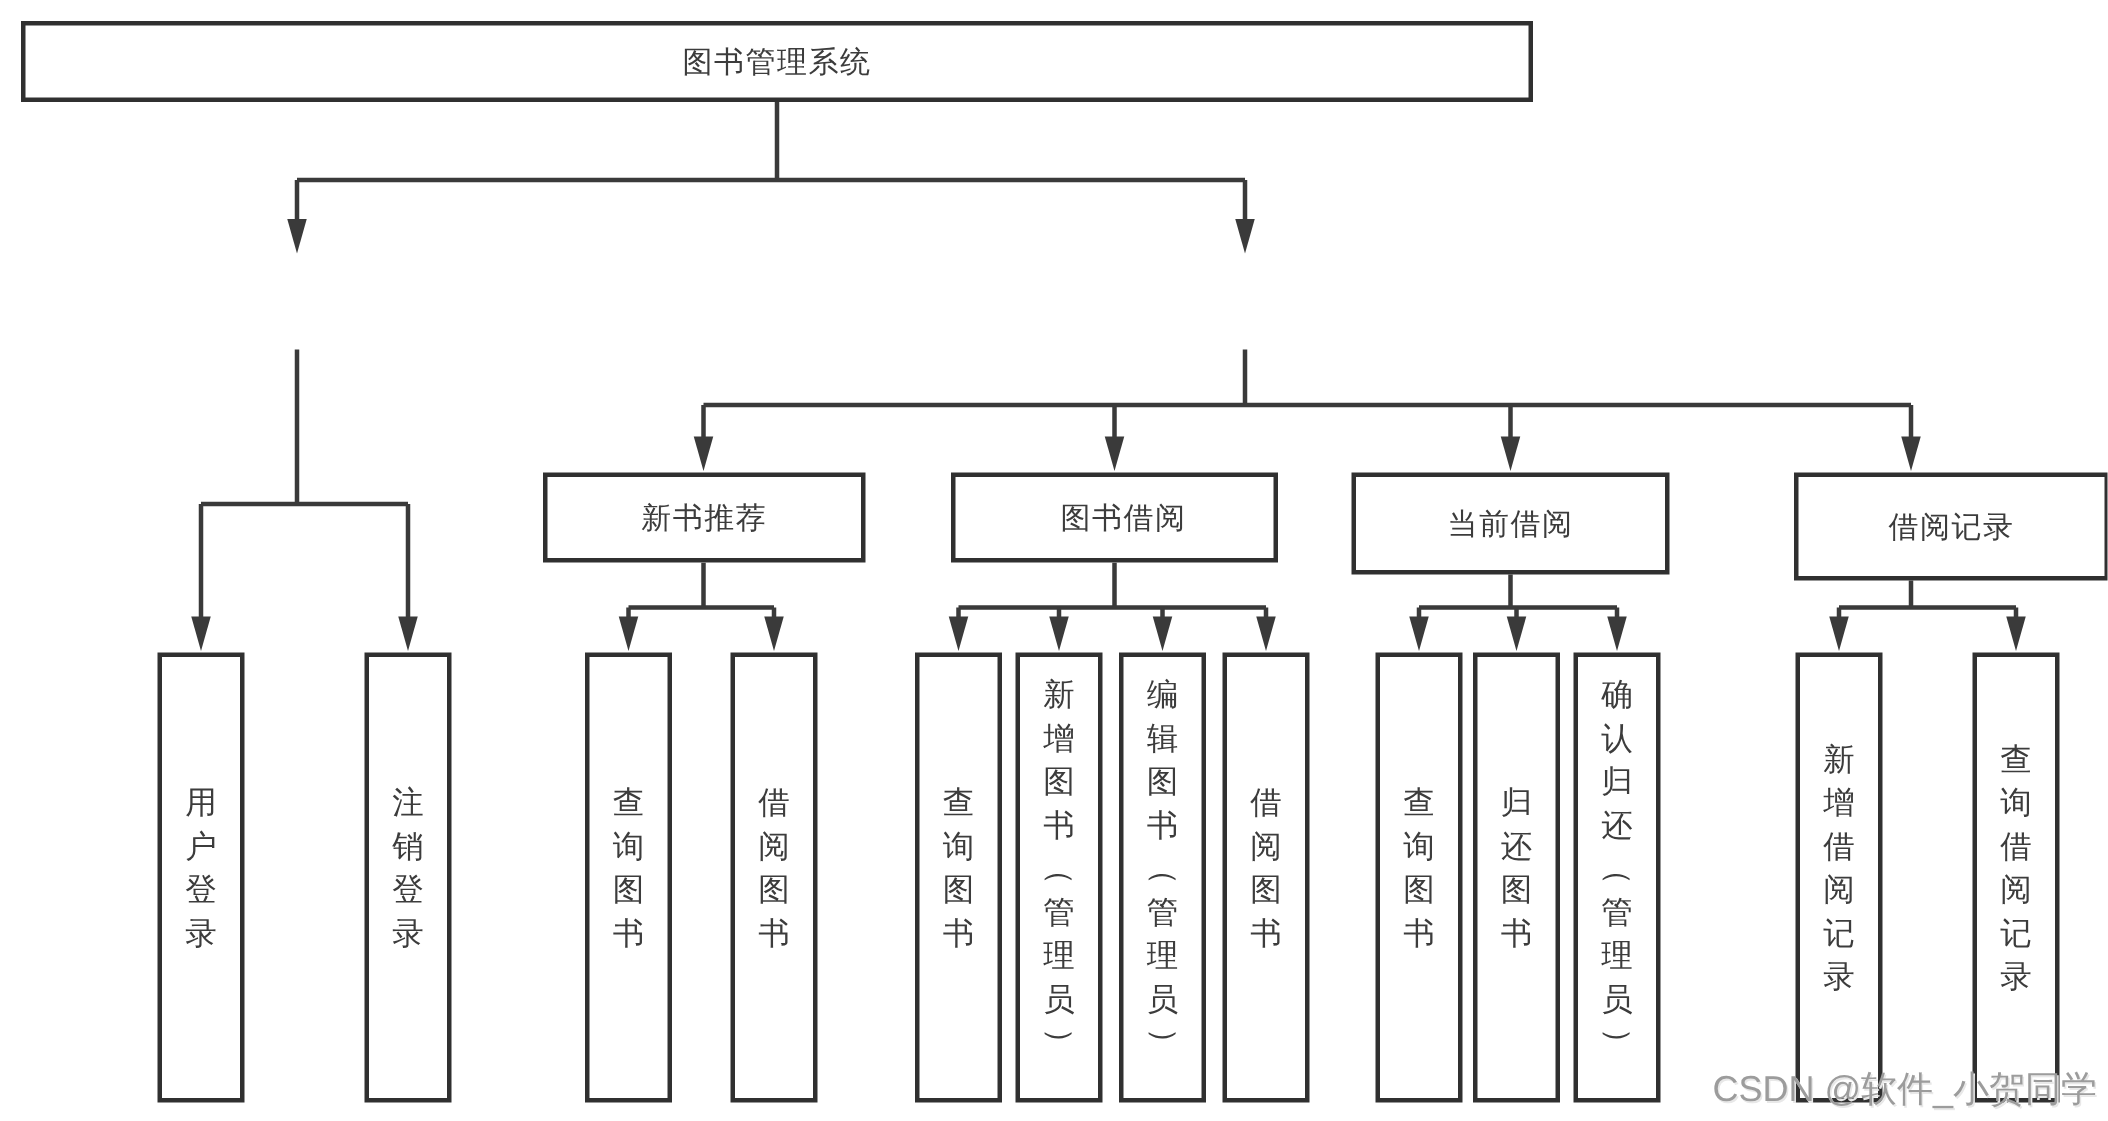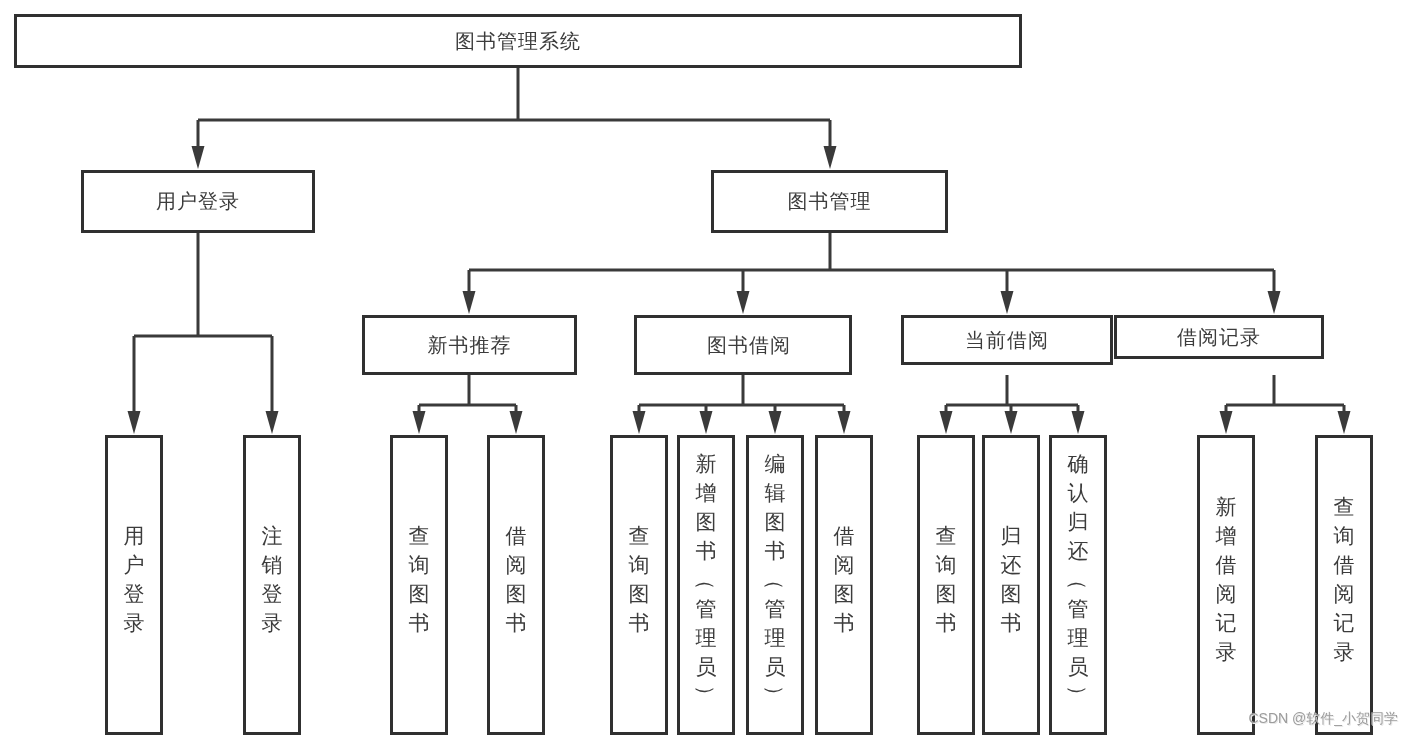--- a/index.html
+++ b/index.html
@@ -22,40 +22,40 @@
     display:flex;align-items:center;justify-content:center;
   }
   .hlabel{
     font-size:20px;color:var(--text);letter-spacing:1px;white-space:nowrap;
   }
   .root{left:14px;top:14px;width:1008px;height:54px;}
   .n-user{left:81px;top:170px;width:234px;height:63px;}
   .n-mgmt{left:711px;top:170px;width:237px;height:63px;}
   .n-new{left:362px;top:315px;width:215px;height:60px;}
   .n-borrow{left:634px;top:315px;width:218px;height:60px;padding-left:12px;}
-  .n-current{left:901px;top:315px;width:212px;height:50px;}
-  .n-records{left:1114px;top:315px;width:210px;height:44px;font-family:Liberation Serif, serif;}
+  .n-current{left:901px;top:315px;width:212px;height:68px;}
+  .n-records{left:1196px;top:315px;width:210px;height:72px;font-family:Liberation Serif, serif;}
   .leaf{top:435px;width:58px;height:300px;}
   .l-u1{left:105px;} .l-u2{left:243px;}
   .l-n1{left:390px;} .l-n2{left:487px;}
   .l-b1{left:610px;} .l-b2{left:677px;} .l-b3{left:746px;} .l-b4{left:815px;}
   .l-c1{left:917px;} .l-c2{left:982px;} .l-c3{left:1049px;}
   .l-r1{left:1197px;} .l-r2{left:1315px;}
   .vtext{
     display:flex;flex-direction:column;align-items:center;justify-content:center;
     height:100%;width:100%;padding-bottom:12px;box-sizing:border-box;
   }
   .vchar{
     font-size:21px;line-height:29px;color:var(--text);
     display:block;text-align:center;
   }
   .vparen{transform:rotate(90deg);}
   .watermark{
     position:absolute;right:7px;top:710px;
-    font-size:14px;color:var(--watermark);white-space:nowrap;
+    font-size:24px;color:var(--watermark);white-space:nowrap;
     text-shadow:1px 1px 0 #e8e8e8;
   }
 </style>
 </head>
 <body>
 
 <div class="stage">
 
   <svg width="1405" height="747" viewBox="0 0 1405 747">
 
@@ -104,26 +104,20 @@
       <path d="M1274 375 V405 M1226 405 H1344 M1226 405 V412 M1344 405 V412"></path>
       <polygon points="1219.5,411 1232.5,411 1226,434"></polygon>
       <polygon points="1337.5,411 1350.5,411 1344,434"></polygon>
     </g>
   </svg>
 
   <div class="box root">
     <span class="hlabel">图书管理系统</span>
   </div>
 
-  <div class="box n-user">
-    <span class="hlabel">用户登录</span>
-  </div>
-  <div class="box n-mgmt">
-    <span class="hlabel">图书管理</span>
-  </div>
 
   <div class="box n-new">
     <span class="hlabel">新书推荐</span>
   </div>
   <div class="box n-borrow">
     <span class="hlabel">图书借阅</span>
   </div>
   <div class="box n-current">
     <span class="hlabel">当前借阅</span>
   </div>

